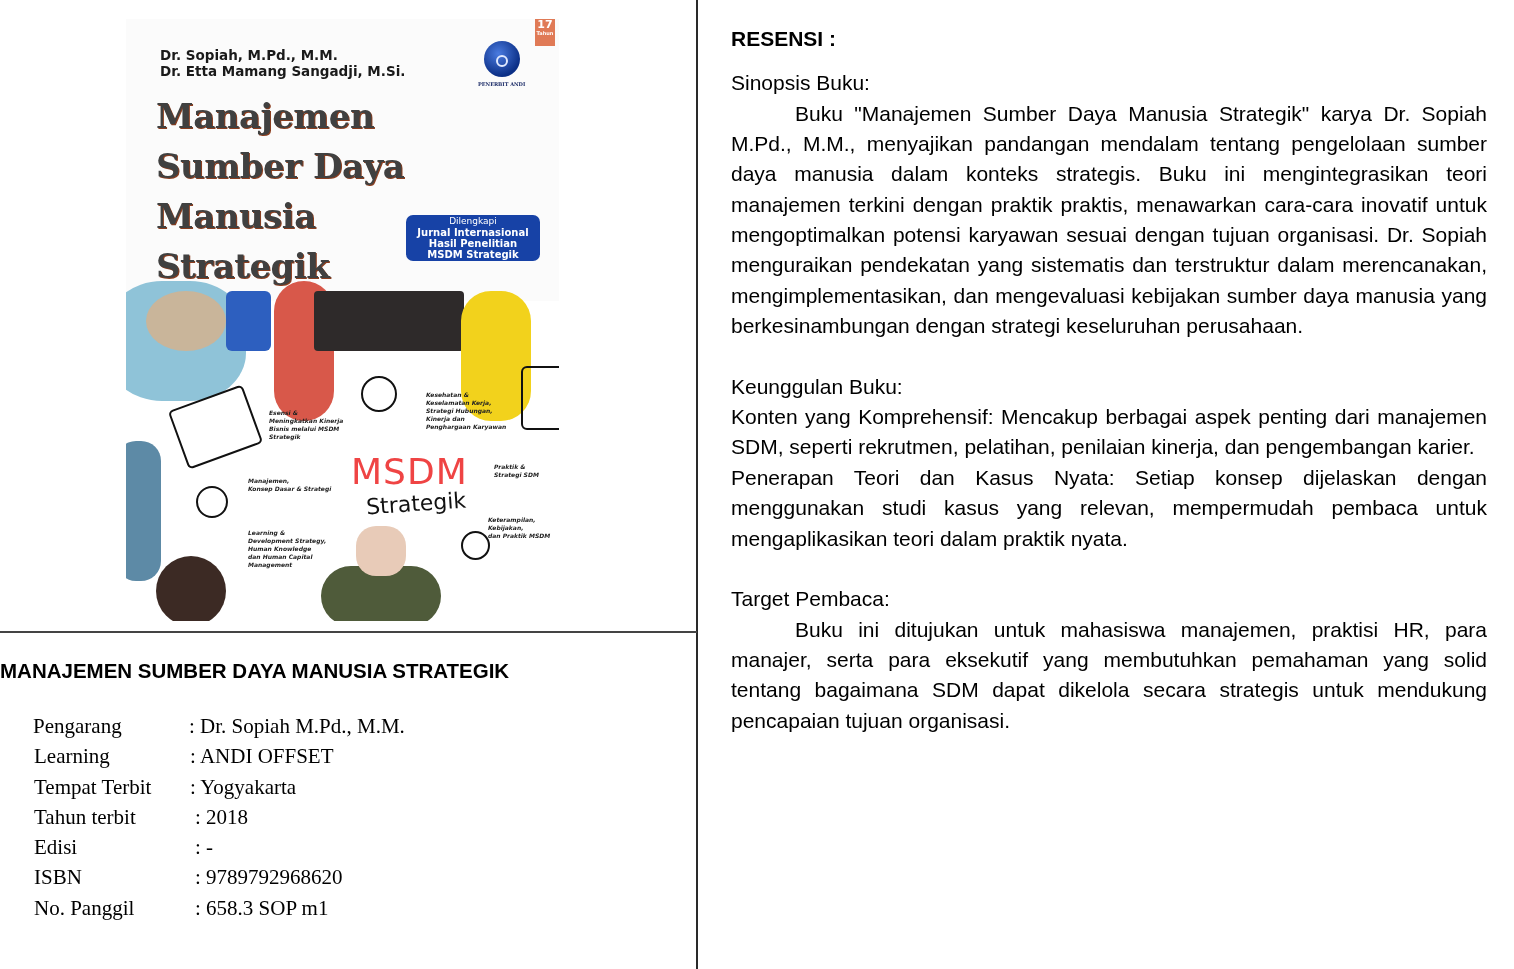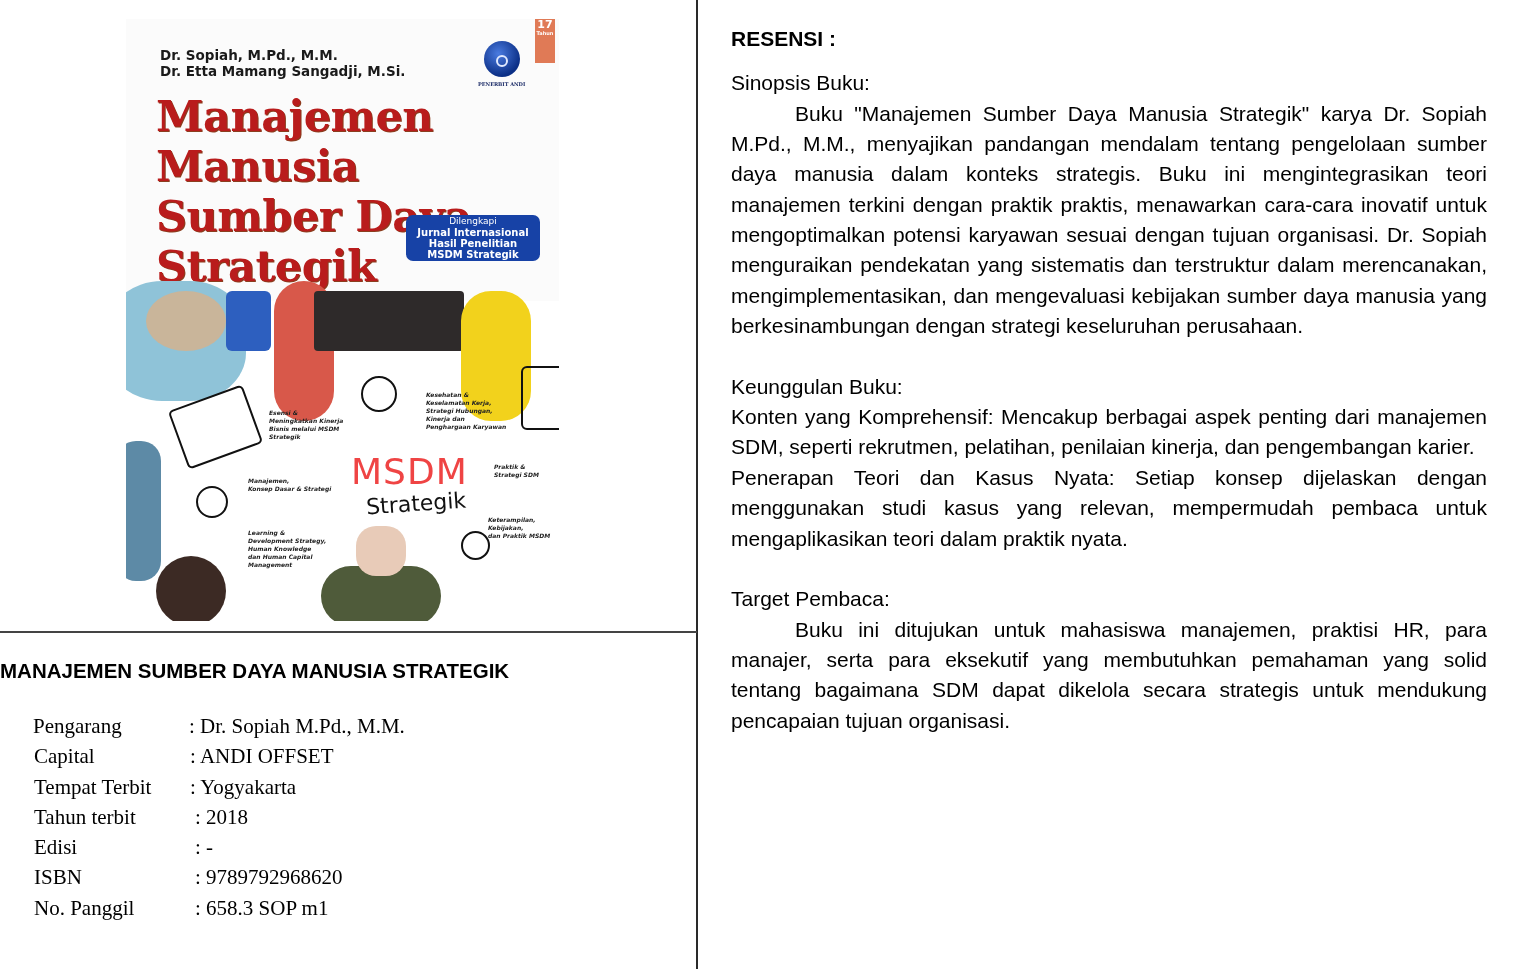--- a/index.html
+++ b/index.html
@@ -3,24 +3,24 @@
 <meta charset="utf-8">
 <style>
   html, body { margin:0; padding:0; background:#ffffff; }
   body { width:1514px; height:969px; position:relative; overflow:hidden; font-family:"Liberation Sans", sans-serif; color:#000; }
   .vline { position:absolute; left:696px; top:0; width:2px; height:969px; background:#2a2a2a; }
   .hline { position:absolute; left:0; top:631px; width:697px; height:2px; background:#444; }
 
   
   .cover { position:absolute; left:126px; top:19px; width:433px; height:602px; background:#fbfbfb; overflow:hidden; }
   .cover .authors { position:absolute; left:34px; top:28px; font-family:"DejaVu Sans", sans-serif; font-weight:bold; font-size:13.5px; line-height:16px; color:#1a1a1a; }
-  .cover .title-big { position:absolute; left:30px; top:72px; font-family:"DejaVu Serif", serif; font-weight:bold; font-size:43px; line-height:50px; color:#b91c1c; letter-spacing:-0.5px; text-shadow:1px 1px 0 #8b3e1f; }
+  .cover .title-big { position:absolute; left:30px; top:72px; font-family:"DejaVu Serif", serif; font-weight:bold; font-size:34px; line-height:50px; color:#404040; letter-spacing:-0.5px; text-shadow:1px 1px 0 #8b3e1f; }
   .cover .badge { position:absolute; left:280px; top:196px; width:134px; height:46px; background:#1742a6; border-radius:7px; color:#fff; font-family:"DejaVu Sans", sans-serif; font-weight:bold; text-align:center; font-size:10px; line-height:11px; padding-top:1px; box-sizing:border-box; }
   .cover .badge .small { font-weight:normal; font-size:9px;text-align:center; }
-  .cover .age { position:absolute; left:409px; top:0px; width:20px; height:44px; background:#e07a56; color:#fff; font-size:11px; font-weight:bold; text-align:center; line-height:12px; font-family:"DejaVu Sans", sans-serif; }
+  .cover .age { position:absolute; left:409px; top:0px; width:20px; height:27px; background:#e07a56; color:#fff; font-size:11px; font-weight:bold; text-align:center; line-height:12px; font-family:"DejaVu Sans", sans-serif; }
   .cover .age .tiny { font-size:5px; line-height:5px; display:block; }
   .cover .pub-logo { position:absolute; left:358px; top:22px; width:36px; height:36px; border-radius:50%; background:radial-gradient(circle at 40% 35%, #4a7be0, #0b2f86 70%); }
   .cover .pub-logo::after { content:""; position:absolute; left:12px; top:14px; width:12px; height:12px; border-radius:50%; border:2px solid #dfe8ff; box-sizing:border-box; }
   .cover .pub-name { position:absolute; left:352px; top:62px; font-family:"DejaVu Serif", serif; font-size:5px; color:#1a2a66; font-weight:bold; }
   .cover .photo { position:absolute; left:0; top:282px; width:433px; height:320px; background:#fff; }
   .blob { position:absolute; border-radius:40%; }
   .cover .msdm { position:absolute; left:225px; top:150px; font-family:"DejaVu Sans", sans-serif; font-size:36px; color:#ef4444; letter-spacing:1px; font-weight:normal; }
   .cover .strat { position:absolute; left:240px; top:190px; font-family:"DejaVu Sans", sans-serif; font-size:22px; color:#111; transform:rotate(-4deg); }
   .cover .note { position:absolute; font-family:"DejaVu Sans", sans-serif; font-style:italic; font-weight:bold; font-size:6px; line-height:8px; color:#222; white-space:pre-line; }
   .sketch { position:absolute; border:2px solid #111; }
@@ -51,22 +51,22 @@
     <div>Dr. Etta Mamang Sangadji, M.Si.</div>
   </div>
   <div class="age">
     <span>17</span>
     <span class="tiny">Tahun</span>
   </div>
   <div class="pub-logo"></div>
   <div class="pub-name">PENERBIT ANDI</div>
   <div class="title-big">
     <div>Manajemen</div>
+    <div>Sumber Daya</div>
     <div>Manusia</div>
-    <div>Sumber Daya</div>
     <div>Strategik</div>
   </div>
   <div class="badge">
     <div class="small">Dilengkapi</div>
     <div>Jurnal Internasional</div>
     <div>Hasil Penelitian</div>
     <div>MSDM Strategik</div>
   </div>
 
   <div class="photo">
@@ -115,21 +115,21 @@
 </div>
 
 <div class="book-title">MANAJEMEN SUMBER DAYA MANUSIA STRATEGIK</div>
 
 <div class="info">
   <div class="row">
     <span class="lbl" style="width:156px">Pengarang</span>
     <span>: Dr. Sopiah M.Pd., M.M.</span>
   </div>
   <div class="row" style="padding-left:1px">
-    <span class="lbl" style="width:156px">Capital</span>
+    <span class="lbl" style="width:156px">Learning</span>
     <span>: ANDI OFFSET</span>
   </div>
   <div class="row" style="padding-left:1px">
     <span class="lbl" style="width:156px">Tempat Terbit</span>
     <span>: Yogyakarta</span>
   </div>
   <div class="row" style="padding-left:1px">
     <span class="lbl" style="width:161px">Tahun terbit</span>
     <span>: 2018</span>
   </div>

